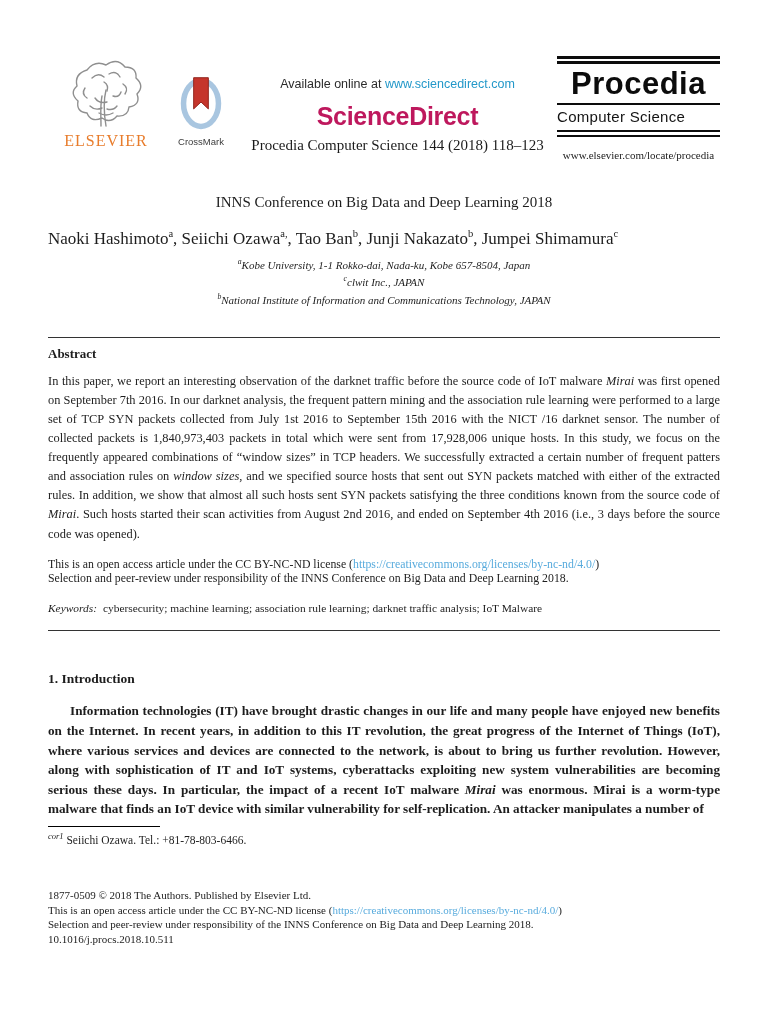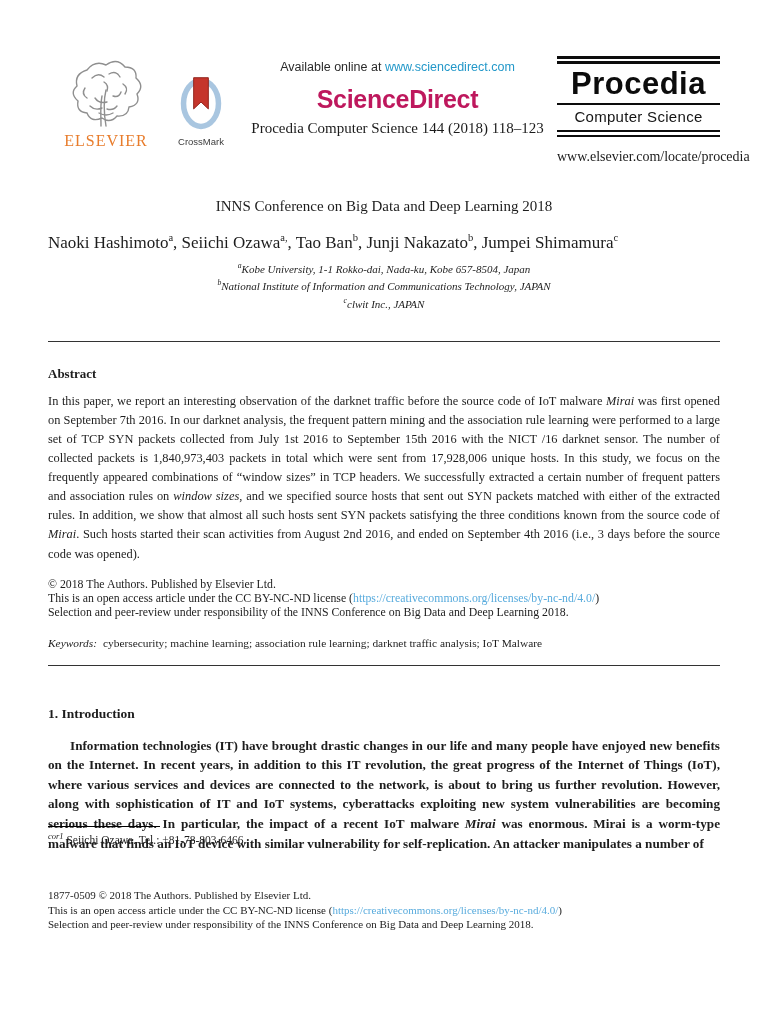--- a/index.html
+++ b/index.html
@@ -10,41 +10,41 @@
     font-family:"Liberation Serif", serif; color:#1d1d1d;
   }
   
   .hdr { display:flex; align-items:flex-start; }
   .elsevier { width:116px; text-align:center; flex:0 0 auto; }
   .elsevier svg { display:block; margin:0 auto; }
   .elsevier-word { font-size:16px; letter-spacing:1px; color:#e87c2b; margin-top:2px; font-family:"Liberation Serif", serif; }
   .crossmark { width:74px; flex:0 0 auto; margin-top:18px; text-align:center; }
   .crossmark-label { font-size:9.5px; color:#3c3c3c; margin-top:1px; font-family:"Liberation Sans", sans-serif; }
   .hdr-center { flex:1 1 auto; text-align:center; padding-top:4px; }
-  .avail { font-family:"Liberation Sans", sans-serif; font-size:12.5px; color:#2b2b2b; }
+  .avail { font-family:"Liberation Sans", sans-serif; font-size:12.5px; color:#2b2b2b;margin-top:17px; }
   .avail a { color:#2398c9; text-decoration:none; }
   .sd-logo { font-family:"Liberation Sans", sans-serif; font-weight:bold; font-size:25px; color:#be185d; margin-top:11px; letter-spacing:-0.3px; }
   .citation { font-size:15px; margin-top:6px; color:#1b1b1b; }
   .procedia { width:163px; flex:0 0 auto; }
   .dbl i { display:block; height:2.5px; background:#0c0c0c; }
   .dbl i + i { margin-top:2.5px; }
   .procedia-title { font-family:"Liberation Sans", sans-serif; font-weight:bold; font-size:31px; line-height:1.08; text-align:center; letter-spacing:0.5px; color:#0c0c0c; margin-top:3px; }
   .thin-rule { height:1.6px; background:#0c0c0c; margin-top:3px; }
-  .procedia-sub { font-family:"Liberation Sans", sans-serif; font-size:15px; text-align:center; color:#141414; padding:3px 0 5px 0; letter-spacing:0.3px; }
-  .procedia-url { font-size:14px; text-align:center; margin-top:12px; color:#1b1b1b; }
+  .procedia-sub { font-family:"Liberation Sans", sans-serif; font-size:15px; color:#141414; padding:3px 0 5px 0; letter-spacing:0.3px; }
+  .procedia-url { font-size:11px; text-align:center; margin-top:12px; color:#1b1b1b; }
   
   .conference { text-align:center; font-size:15px; margin-top:33px; }
   .paper-title { text-align:center; font-size:24px; line-height:1.3; max-width:665px; margin:8px auto 0 auto; }
   .authors { text-align:left; font-size:17px; margin-top:17px; }
   .authors sup { font-size:0.62em; }
   .affils { text-align:center; font-style:italic; font-size:11px; line-height:1.55; margin-top:7px; }
   .affils sup { font-size:0.7em; }
   
   .hrule { border:0; border-top:1.5px solid #333; margin:28px 0 0 0; }
-  .abs-head { font-weight:bold; font-size:13px; margin-top:24px; }
+  .abs-head { font-weight:bold; font-size:13px; margin-top:8px; }
   .abs-text { font-size:12.4px; line-height:1.54; text-align:justify; margin-top:10px; }
   .it { font-style:italic; }
   .lic { font-size:11.8px; line-height:1.22; margin-top:13px; }
   .lic a, .foot a { color:#58abdd; text-decoration:none; }
   .keywords { font-size:11.4px; margin-top:17px; }
   .kw-label { font-style:italic; margin-right:6px; }
   .hrule2 { border:0; border-top:1.5px solid #333; margin:16px 0 0 0; }
   
   .sec-head { font-weight:bold; font-size:13.5px; margin-top:40px; }
   .body-text { font-size:13.2px; line-height:1.48; text-align:justify; text-indent:22px; margin-top:14px;font-weight:bold; }
@@ -111,30 +111,29 @@
   </div>
 
   <div class="conference">INNS Conference on Big Data and Deep Learning 2018</div>
 
   <div class="authors">
     <span>Naoki Hashimoto</span><sup>a</sup><span>, </span><span>Seiichi Ozawa</span><sup>a,</sup><span>, </span><span>Tao Ban</span><sup>b</sup><span>, </span><span>Junji Nakazato</span><sup>b</sup><span>, </span><span>Jumpei Shimamura</span><sup>c</sup>
   </div>
 
   <div class="affils">
     <div><sup>a</sup><span>Kobe University, 1-1 Rokko-dai, Nada-ku, Kobe 657-8504, Japan</span></div>
+    <div><sup>c</sup><span>clwit Inc., JAPAN</span></div>
     <div><sup>b</sup><span>National Institute of Information and Communications Technology, JAPAN</span></div>
-    <div><sup>c</sup><span>clwit Inc., JAPAN</span></div>
   </div>
 
   <hr class="hrule">
   <div class="abs-head">Abstract</div>
   <p class="abs-text"><span>In this paper, we report an interesting observation of the darknet traffic before the source code of IoT malware </span><span class="it">Mirai</span><span> was first opened on September 7th 2016. In our darknet analysis, the frequent pattern mining and the association rule learning were performed to a large set of TCP SYN packets collected from July 1st 2016 to September 15th 2016 with the NICT /16 darknet sensor. The number of collected packets is 1,840,973,403 packets in total which were sent from 17,928,006 unique hosts. In this study, we focus on the frequently appeared combinations of “window sizes” in TCP headers. We successfully extracted a certain number of frequent patters and association rules on </span><span class="it">window sizes</span><span>, and we specified source hosts that sent out SYN packets matched with either of the extracted rules. In addition, we show that almost all such hosts sent SYN packets satisfying the three conditions known from the source code of </span><span class="it">Mirai</span><span>. Such hosts started their scan activities from August 2nd 2016, and ended on September 4th 2016 (i.e., 3 days before the source code was opened).</span></p>
 
   <div class="lic">
-    <div>© 2018 The Authors. Published by Elsevier Ltd.</div>
     <div><span>This is an open access article under the CC BY-NC-ND license (</span><a href="#">https://creativecommons.org/licenses/by-nc-nd/4.0/</a><span>)</span></div>
     <div>Selection and peer-review under responsibility of the INNS Conference on Big Data and Deep Learning 2018.</div>
   </div>
 
   <div class="keywords">
     <span class="kw-label">Keywords:</span><span>cybersecurity; machine learning; association rule learning; darknet traffic analysis; IoT Malware</span>
   </div>
   <hr class="hrule2">
 
   <div class="sec-head">1. Introduction</div>
@@ -142,15 +141,16 @@
 
   <div class="footnote">
     <hr class="fn-rule">
     <div><sup class="fn-marker">cor1</sup><span> Seiichi Ozawa. Tel.: +81-78-803-6466.</span></div>
   </div>
 
   <div class="foot">
     <div>1877-0509 © 2018 The Authors. Published by Elsevier Ltd.</div>
     <div><span>This is an open access article under the CC BY-NC-ND license (</span><a href="#">https://creativecommons.org/licenses/by-nc-nd/4.0/</a><span>)</span></div>
     <div>Selection and peer-review under responsibility of the INNS Conference on Big Data and Deep Learning 2018.</div>
+    <div>10.1016/j.procs.2018.10.511</div>
   </div>
 
 </div>
 
 </body></html>

